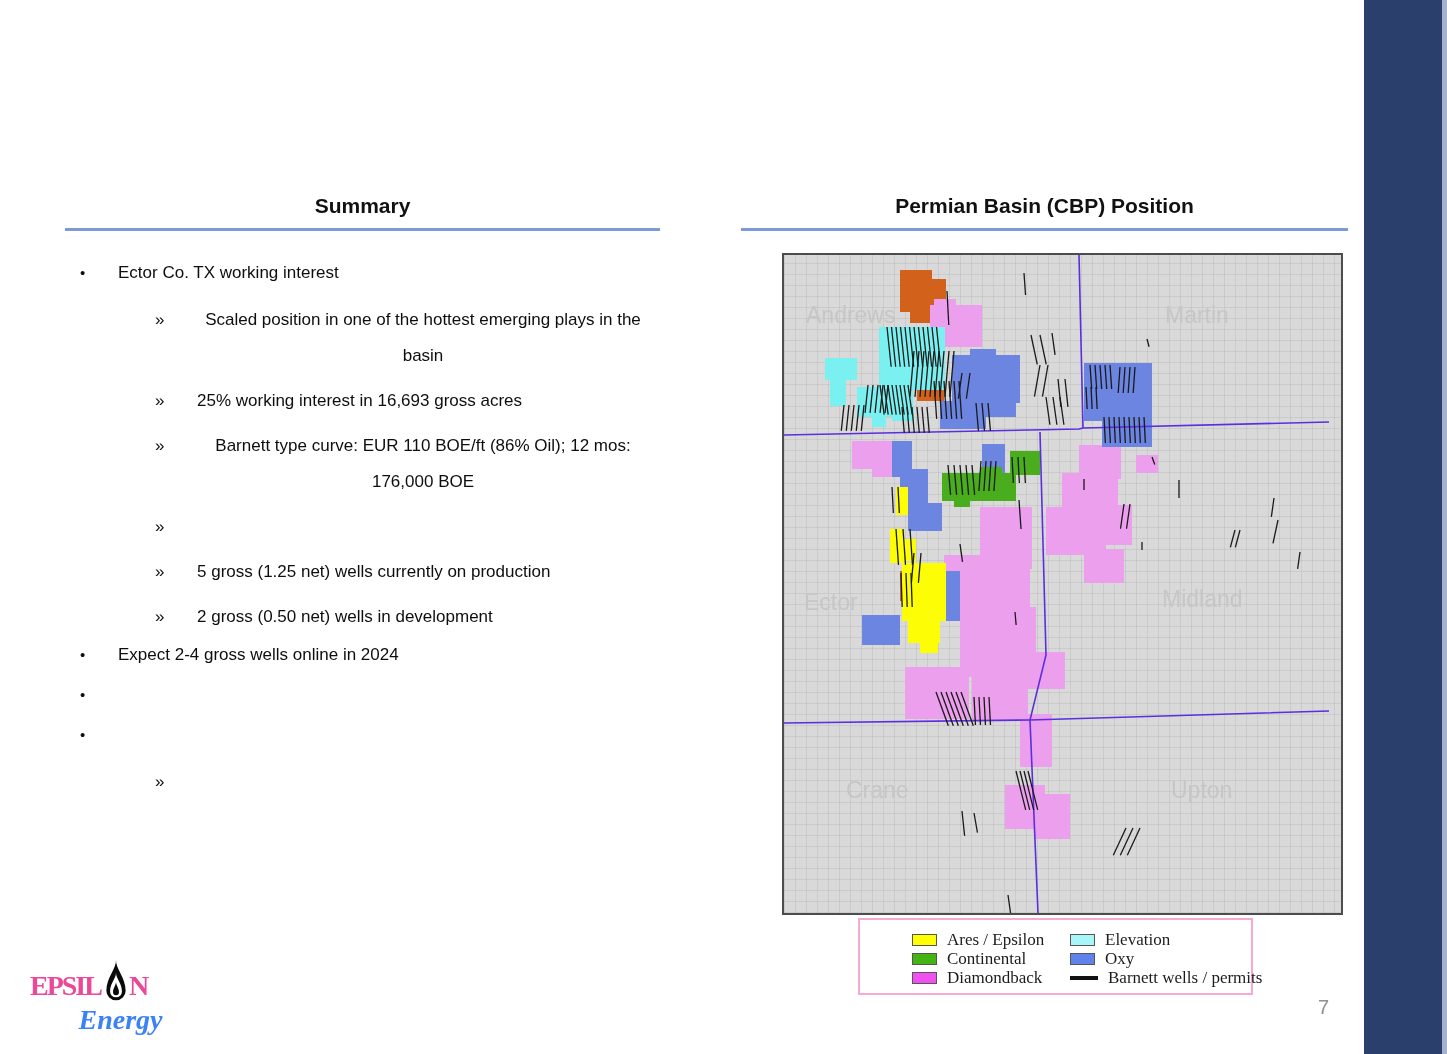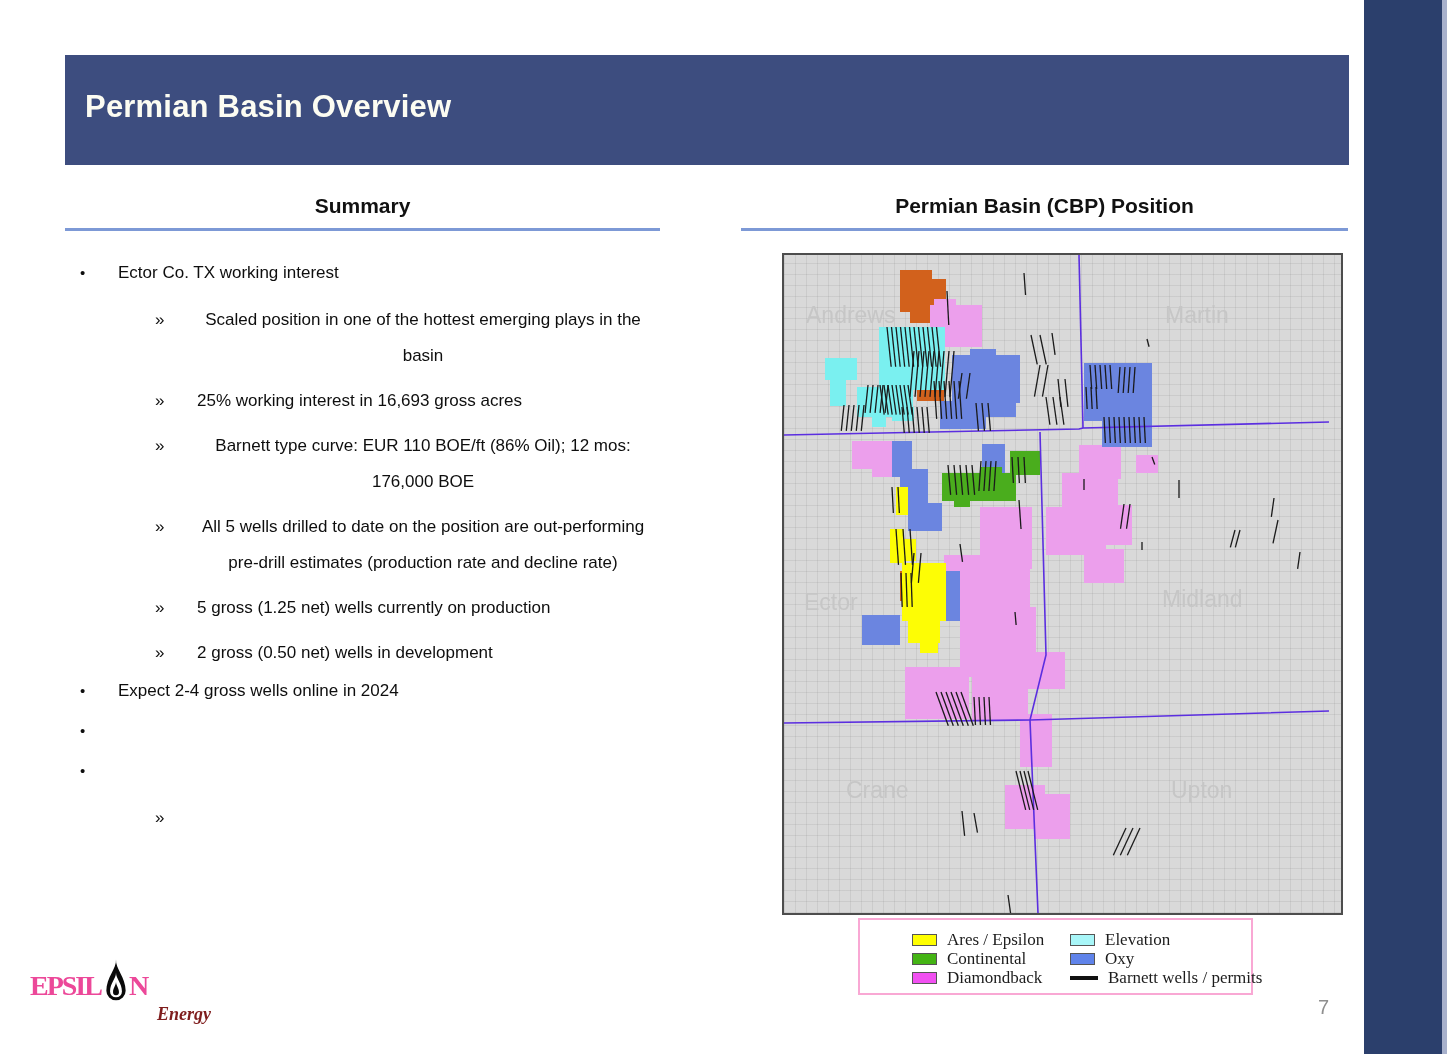--- a/index.html
+++ b/index.html
@@ -42,32 +42,29 @@
   .lg-item{display:flex;align-items:center;gap:10px;font-size:17px;color:#1c1c1c;white-space:nowrap;}
   .lg-swatch{width:25px;height:12px;border:1.5px solid #555;box-sizing:border-box;flex:0 0 auto;}
   .lg-line{width:28px;height:4px;background:#111;flex:0 0 auto;}
   
   .pagenum{position:absolute;left:1318px;top:996px;font-size:20px;color:#8f8f8f;}
   .logo{position:absolute;left:30px;top:958px;width:185px;}
   .logo-word{display:flex;align-items:flex-end;font-family:"Liberation Serif",serif;
              font-weight:bold;font-size:28px;letter-spacing:-2px;color:#ec4899;line-height:44px;}
   .logo-word svg{margin:0 1px -2px 3px;}
   .logo-tag{font-family:"Liberation Serif",serif;font-style:italic;font-weight:bold;
-            font-size:18px;color:#7f1d1d;text-align:right;padding-right:4px;margin-top:-4px;}
+            font-size:28px;color:#3b82f6;text-align:center;padding-right:4px;margin-top:-4px;}
 </style>
 </head>
 <body>
 
 <div class="page">
   <div class="stripe"></div>
   <div class="stripe-edge"></div>
 
-  <div class="banner">
-    <h1>Permian Basin Overview</h1>
-  </div>
 
   <div class="col-head left">Summary</div>
   <div class="col-head right">Permian Basin (CBP) Position</div>
 
   <div class="bullets">
       <div class="b1">
         <span class="glyph">•</span>
         <span class="txt">Ector Co. TX working interest</span>
       </div>
       <div class="b2">
@@ -77,21 +74,20 @@
       <div class="b2">
         <span class="glyph">»</span>
         <span class="txt">25% working interest in 16,693 gross acres</span>
       </div>
       <div class="b2">
         <span class="glyph">»</span>
         <span class="txt">Barnett type curve: EUR 110 BOE/ft (86% Oil); 12 mos: 176,000 BOE</span>
       </div>
       <div class="b2">
         <span class="glyph">»</span>
-        <span class="txt">All 5 wells drilled to date on the position are out-performing pre-drill estimates (production rate and decline rate)</span>
       </div>
       <div class="b2">
         <span class="glyph">»</span>
         <span class="txt">5 gross (1.25 net) wells currently on production</span>
       </div>
       <div class="b2">
         <span class="glyph">»</span>
         <span class="txt">2 gross (0.50 net) wells in development</span>
       </div>
       <div class="b1">

